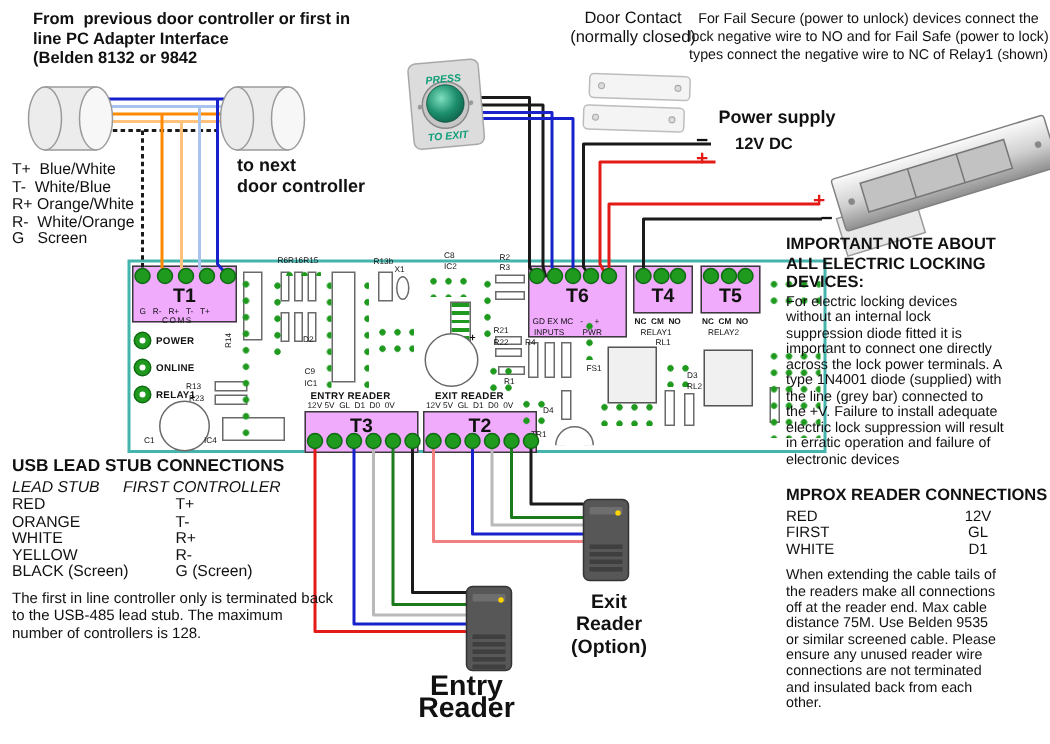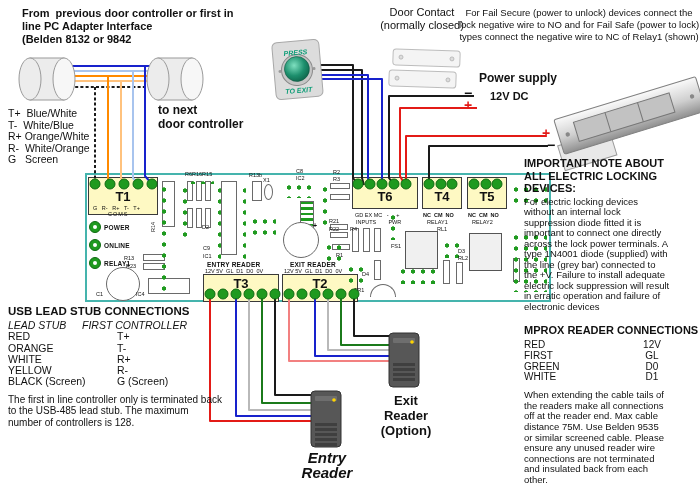--- a/index.html
+++ b/index.html
@@ -5,21 +5,21 @@
   html,body{margin:0;padding:0;background:#fff;}
   .stage{position:relative;width:700px;height:496px;background:#fff;overflow:hidden;
          font-family:"Liberation Sans",sans-serif;color:#111;}
   .pre{white-space:pre;}
   .b{font-weight:700;}
   .ctr{text-align:center;}
   .red{color:var(--wire-red);}
   
   .board{position:absolute;left:85px;top:173px;width:466px;height:129px;box-sizing:border-box;
          border:2px solid var(--board-teal);background:#fff;z-index:0;}
-  .tbox{position:absolute;box-sizing:border-box;border:1.5px solid #3a3a3a;background:#fef9c3;z-index:1;}
+  .tbox{position:absolute;box-sizing:border-box;border:1.5px solid #3a3a3a;background:#f0abfc;z-index:1;}
   .tlabel{font-weight:700;font-size:13px;text-align:center;line-height:14px;}
   .comp{position:absolute;box-sizing:border-box;border:1px solid #6a6a6a;background:#fff;z-index:1;}
   .relay{position:absolute;box-sizing:border-box;border:1.5px solid #555;background:#f0f0f0;z-index:1;}
   .circ{border-radius:50%;}
   .halfc{border-radius:14px 14px 0 0;border-bottom:none;}
   .dots{position:absolute;z-index:1;background-image:radial-gradient(circle 2.1px, var(--pad-green) 1.9px, transparent 2.4px);
         background-size:10px 11px;background-position:2px 2px;}
   .stripes{position:absolute;z-index:1;background:repeating-linear-gradient(180deg,var(--pad-green) 0 2.5px,#fff 2.5px 5.5px);
            border:1px solid #6a6a6a;}
   .sk{position:absolute;font-size:5.5px;line-height:6px;color:#111;z-index:1;white-space:pre;}
@@ -58,21 +58,21 @@
 <div class="stage">
 
   <div class="board"></div>
 
   <div class="tbox" style="left:88px;top:177px;width:70px;height:38px;">
     <div class="tlabel" style="margin-top:12px;">T1</div>
   </div>
   <div class="sk" style="left:93px;top:205px;">G   R-   R+   T-   T+</div>
   <div class="sk" style="left:108px;top:211px;letter-spacing:1px;">COMS</div>
 
-  <div class="tbox" style="left:352px;top:177px;width:66px;height:32px;">
+  <div class="tbox" style="left:352px;top:177px;width:66px;height:48px;">
     <div class="tlabel" style="margin-top:12px;">T6</div>
   </div>
   <div class="sk" style="left:355px;top:212px;">GD EX MC   -     +</div>
   <div class="sk" style="left:356px;top:219px;">INPUTS        PWR</div>
 
   <div class="tbox" style="left:422px;top:177px;width:40px;height:32px;">
     <div class="tlabel" style="margin-top:12px;">T4</div>
   </div>
   <div class="sk" style="left:423px;top:212px;font-weight:700;">NC  CM  NO</div>
   <div class="sk" style="left:427px;top:219px;">RELAY1</div>
@@ -372,21 +372,20 @@
 electric lock suppression will result
 in erratic operation and failure of
 electronic devices</div>
   </div>
 
   <div class="ann" style="left:524px;top:324px;width:176px;">
     <div class="b" style="font-size:11px;white-space:nowrap;">MPROX READER CONNECTIONS</div>
     <div style="margin-top:3px;">
       <div class="mrow"><span>RED</span><span class="m2">12V</span></div>
       <div class="mrow"><span>FIRST</span><span class="m2">GL</span></div>
-      <div class="mrow"><span>GREEN</span><span class="m2">D0</span></div>
       <div class="mrow"><span>WHITE</span><span class="m2">D1</span></div>
     </div>
     <div class="note-p" style="margin-top:8px;line-height:10.6px;">When extending the cable tails of
 the readers make all connections
 off at the reader end. Max cable
 distance 75M. Use Belden 9535
 or similar screened cable. Please
 ensure any unused reader wire
 connections are not terminated
 and insulated back from each
@@ -403,19 +402,19 @@
     <div class="row"><span>ORANGE</span><span class="c2">T-</span></div>
     <div class="row"><span>WHITE</span><span class="c2">R+</span></div>
     <div class="row"><span>YELLOW</span><span class="c2">R-</span></div>
     <div class="row"><span>BLACK (Screen)</span><span class="c2">G (Screen)</span></div>
   </div>
   <div class="ann pre" style="left:8px;top:394px;font-size:10px;line-height:11.3px;">The first in line controller only is terminated back
 to the USB-485 lead stub. The maximum
 number of controllers is 128.</div>
 
 
-  <div class="ann pre ctr b" style="left:292px;top:450px;width:70px;font-size:15px;line-height:15px;font-style:italic;">Entry
+  <div class="ann pre ctr b" style="left:276px;top:450px;width:70px;font-size:19px;line-height:15px;">Entry
 Reader</div>
   <div class="ann pre ctr b" style="left:371px;top:393px;width:70px;font-size:13px;line-height:15px;">Exit
 Reader
 (Option)</div>
 
 </div>
 
 </body></html>

